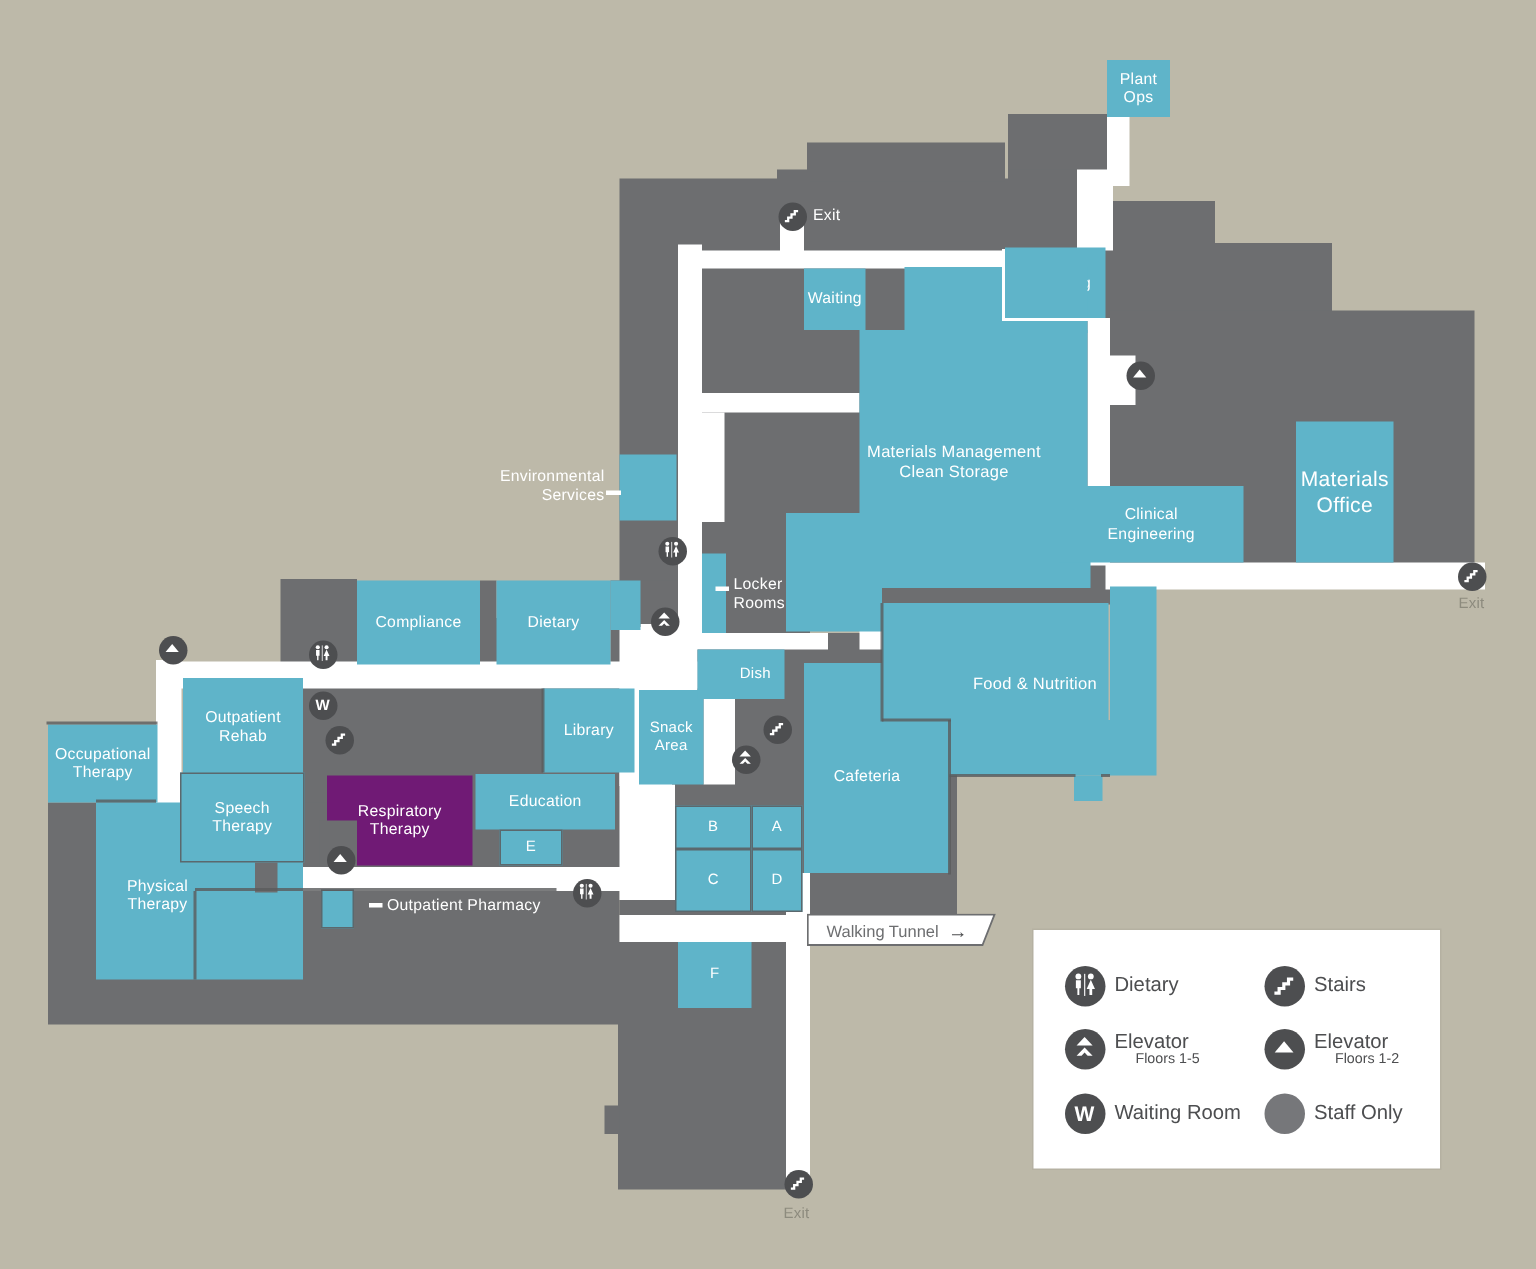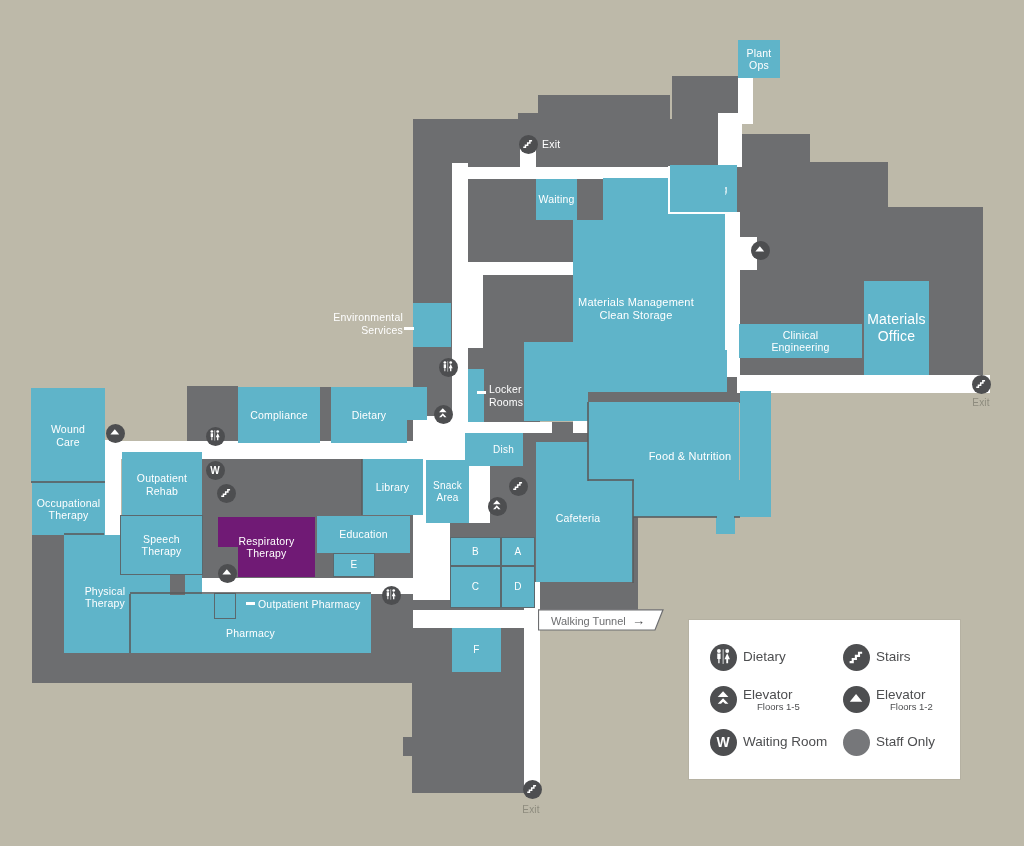--- a/index.html
+++ b/index.html
@@ -76,32 +76,28 @@
     <div class="room" style="left: 670px; top: 165px; width: 67px; height: 48px; background: rgb(95, 180, 201);">
       <span style="font-size: 10.5px; color: rgb(255, 255, 255);">Receiving</span>
     </div>
     <div class="room" style="left: 603px; top: 178px; width: 122px; height: 44px; background: rgb(95, 180, 201);"></div>
     <div class="room" style="left: 573px; top: 220px; width: 152px; height: 130px; background: rgb(95, 180, 201);"></div>
     <div class="room" style="left: 588px; top: 350px; width: 139px; height: 42px; background: rgb(95, 180, 201);"></div>
     <div class="room" style="left: 524px; top: 342px; width: 64px; height: 79px; background: rgb(95, 180, 201);"></div>
     <div class="room" style="left: 468px; top: 369px; width: 16px; height: 53px; background: rgb(95, 180, 201);"></div>
     <div class="room" style="left: 413px; top: 303px; width: 38px; height: 44px; background: rgb(95, 180, 201);"></div>
     <div class="room" style="left: 407px; top: 387px; width: 20px; height: 33px; background: rgb(95, 180, 201);"></div>
-    <div class="room" style="left: 739px; top: 324px; width: 123px; height: 34px; background: rgb(95, 180, 201);">
+    <div class="room" style="left: 706px; top: 324px; width: 123px; height: 51px; background: rgb(95, 180, 201);">
       <span style="font-size: 10.5px; color: rgb(255, 255, 255);">Clinical
 Engineering</span>
     </div>
     <div class="room" style="left: 864px; top: 281px; width: 65px; height: 94px; background: rgb(95, 180, 201);">
       <span style="font-size: 14px; color: rgb(255, 255, 255);">Materials
 Office</span>
     </div>
-    <div class="room" style="left: 31px; top: 388px; width: 74px; height: 95px; background: rgb(95, 180, 201);">
-      <span style="font-size: 10.5px; color: rgb(255, 255, 255);">Wound
-Care</span>
-    </div>
     <div class="room" style="left: 238px; top: 387px; width: 82px; height: 56px; background: rgb(95, 180, 201);">
       <span style="font-size: 10.5px; color: rgb(255, 255, 255);">Compliance</span>
     </div>
     <div class="room" style="left: 331px; top: 387px; width: 76px; height: 56px; background: rgb(95, 180, 201);">
       <span style="font-size: 10.5px; color: rgb(255, 255, 255);">Dietary</span>
     </div>
     <div class="room" style="left: 32px; top: 483px; width: 73px; height: 52px; background: rgb(95, 180, 201);">
       <span style="font-size: 10.5px; color: rgb(255, 255, 255);">Occupational
 Therapy</span>
     </div>
@@ -126,23 +122,20 @@
     </div>
     <div class="room" style="left: 218px; top: 517px; width: 97px; height: 60px; background: #701a75;">
       <span style="font-size: 10.5px; color: rgb(255, 255, 255);">Respiratory
 Therapy</span>
     </div>
     <div class="room" style="left: 317px; top: 516px; width: 93px; height: 37px; background: rgb(95, 180, 201);">
       <span style="font-size: 10.5px; color: rgb(255, 255, 255);">Education</span>
     </div>
     <div class="room bordered" style="left: 333px; top: 553px; width: 42px; height: 24px; background: rgb(95, 180, 201);">
       <span style="font-size: 10px; color: rgb(255, 255, 255);">E</span>
-    </div>
-    <div class="room" style="left: 130px; top: 594px; width: 241px; height: 59px; background: rgb(95, 180, 201);">
-      <span style="font-size: 10.5px; color: rgb(255, 255, 255); transform: translate(0px, 10px);">Pharmacy</span>
     </div>
     <div class="room bordered" style="left: 214px; top: 593px; width: 22px; height: 26px; background: rgb(95, 180, 201);"></div>
     <div class="room" style="left: 465px; top: 433px; width: 58px; height: 33px; background: rgb(95, 180, 201);">
       <span style="font-size: 10px; color: rgb(255, 255, 255); padding-left: 19px;">Dish</span>
     </div>
     <div class="room" style="left: 536px; top: 442px; width: 52px; height: 140px; background: rgb(95, 180, 201);"></div>
     <div class="room" style="left: 588px; top: 480px; width: 45px; height: 102px; background: rgb(95, 180, 201);"></div>
     <div class="room" style="left: 588px; top: 402px; width: 151px; height: 78px; background: rgb(95, 180, 201);"></div>
     <div class="room" style="left: 632px; top: 480px; width: 108px; height: 37px; background: rgb(95, 180, 201);"></div>
     <div class="room" style="left: 740px; top: 391px; width: 31px; height: 126px; background: rgb(95, 180, 201);"></div>

